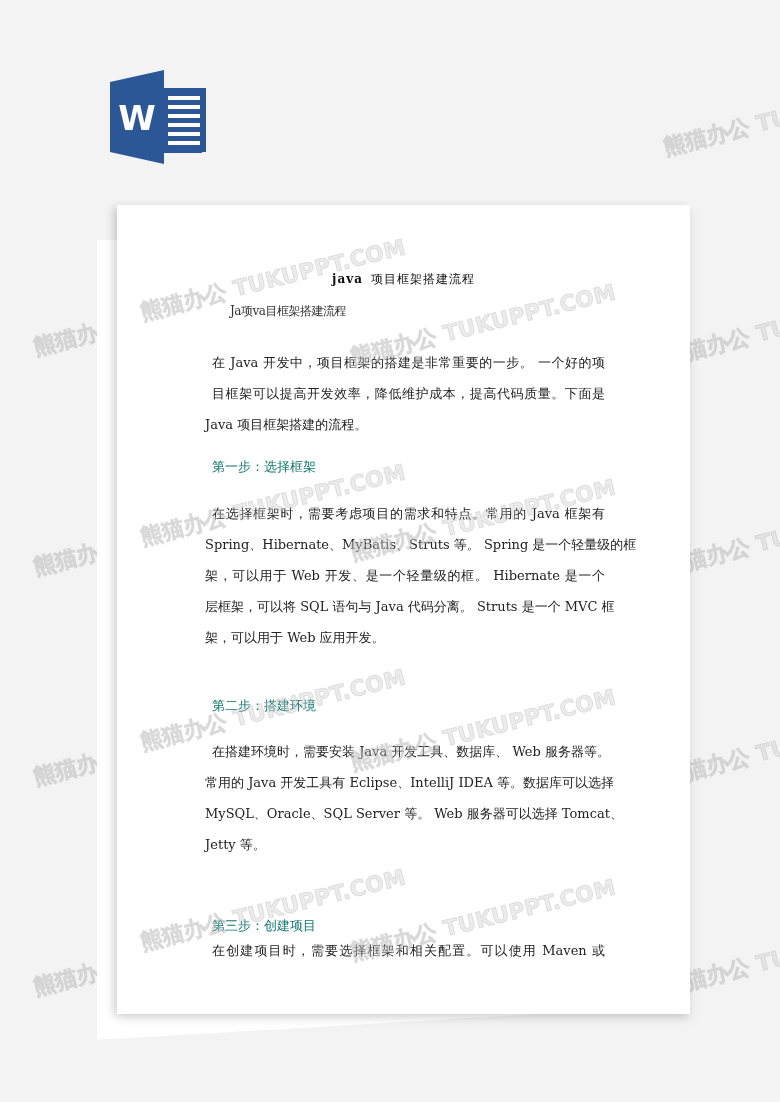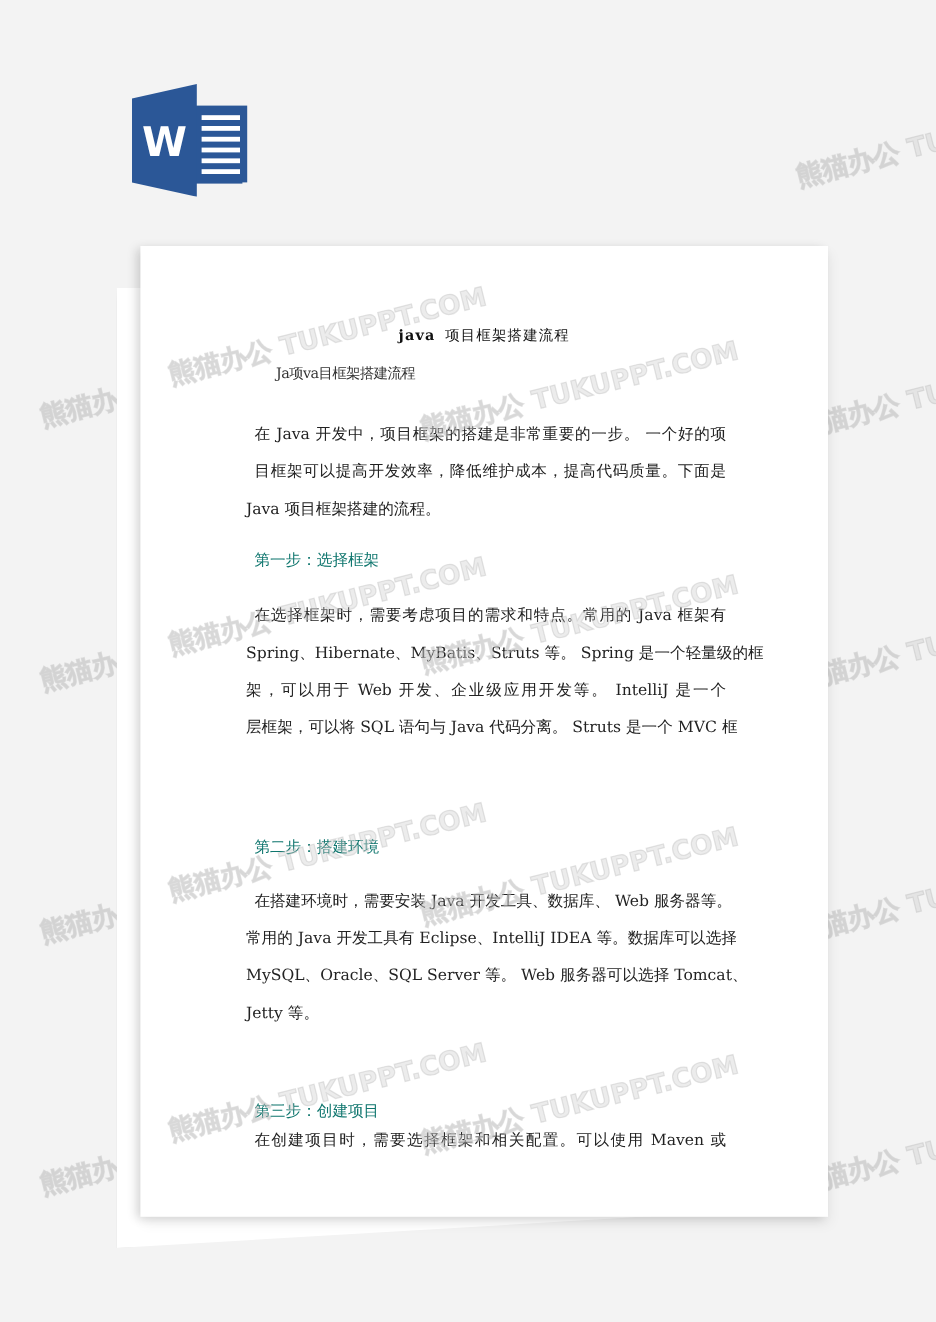--- a/index.html
+++ b/index.html
@@ -101,22 +101,23 @@
     <div class="para" style="top:142px;">
       <span class="line indent">在  Java  开发中，项目框架的搭建是非常重要的一步。 一个好的项</span>
       <span class="line indent">目框架可以提高开发效率，降低维护成本，提高代码质量。下面是</span>
       <span class="line last">Java 项目框架搭建的流程。</span>
     </div>
 
     <div class="heading" style="top:253px;">第一步：选择框架</div>
     <div class="para" style="top:293px;">
       <span class="line indent">在选择框架时，需要考虑项目的需求和特点。常用的  Java  框架有</span>
       <span class="line">Spring、Hibernate、MyBatis、Struts 等。 Spring 是一个轻量级的框</span>
-      <span class="line">架，可以用于  Web  开发、企业级应用开发等。  IntelliJ  是一个</span>
+      <span class="line">架，可以用于  Web  开发、是一个轻量级的框。  Hibernate  是一个</span>
       <span class="line">层框架，可以将 SQL 语句与 Java 代码分离。  Struts 是一个 MVC 框</span>
+      <span class="line last">架，可以用于 Web 应用开发。</span>
     </div>
 
     <div class="heading" style="top:492px;">第二步：搭建环境</div>
     <div class="para" style="top:531px;">
       <span class="line indent">在搭建环境时，需要安装  Java  开发工具、数据库、  Web  服务器等。</span>
       <span class="line">常用的 Java 开发工具有 Eclipse、IntelliJ  IDEA 等。数据库可以选择</span>
       <span class="line">MySQL、Oracle、SQL  Server  等。 Web  服务器可以选择  Tomcat、</span>
       <span class="line last">Jetty 等。</span>
     </div>
 

